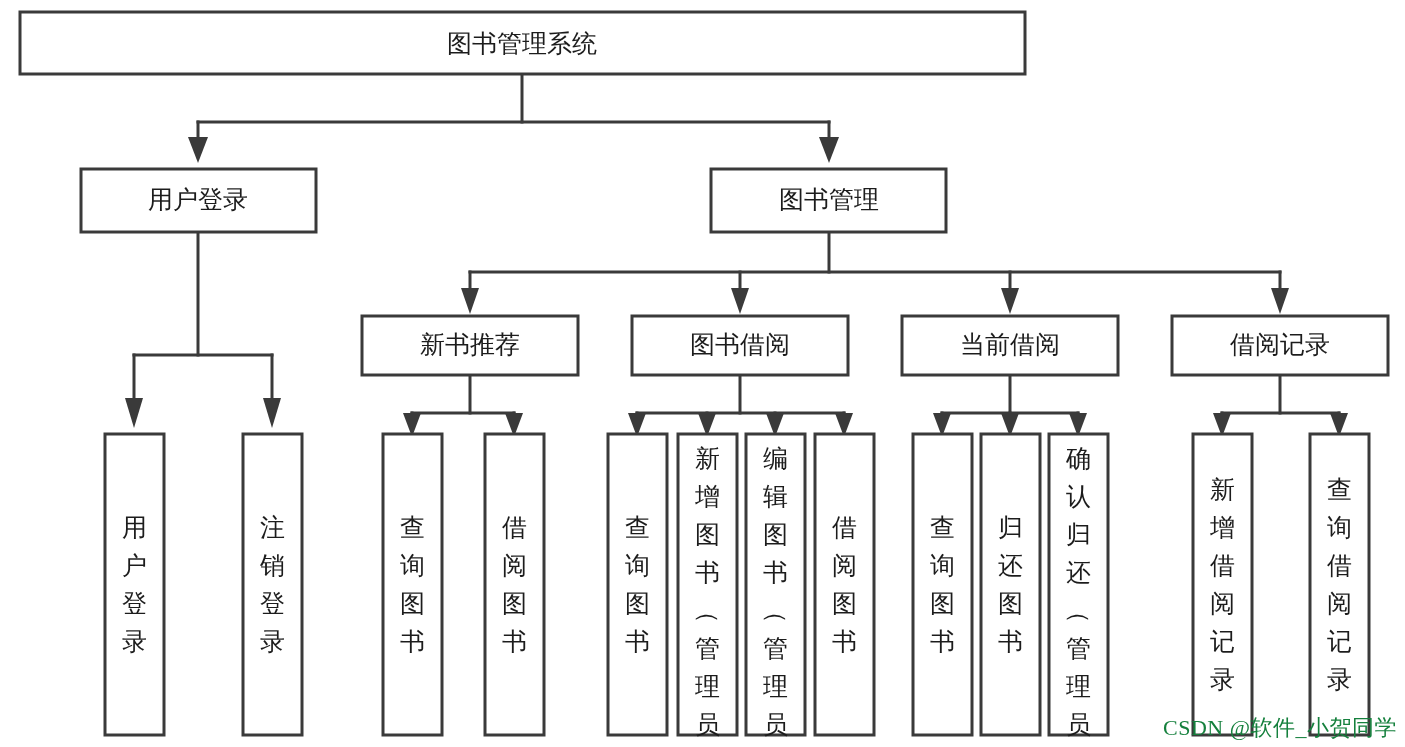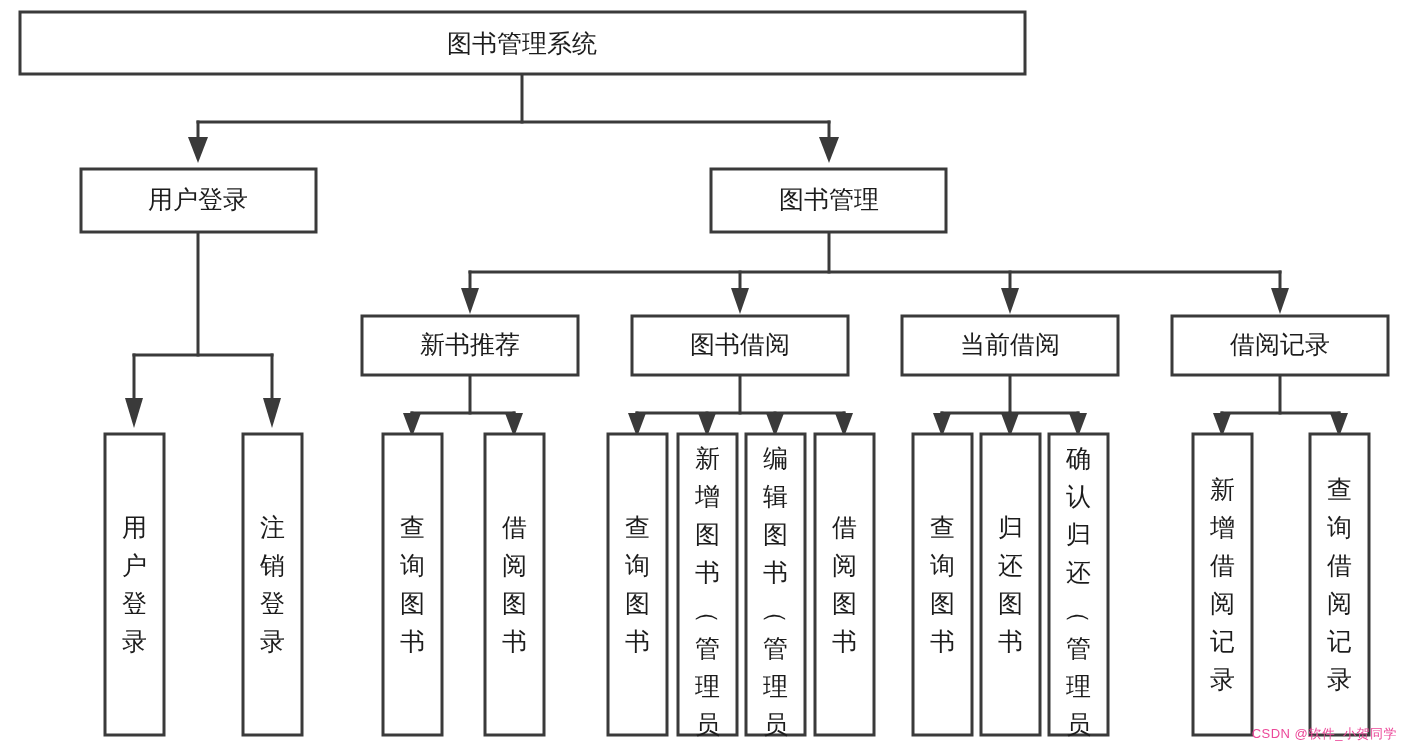--- a/index.html
+++ b/index.html
@@ -44,23 +44,23 @@
     font-family: "DejaVu Sans", "Liberation Sans", sans-serif;
     font-size: 25px;
     fill: #1c1c1c;
     text-anchor: middle;
     dominant-baseline: middle;
   }
   .watermark {
     position: absolute;
     right: 8px;
     bottom: 4px;
-    font-family: Liberation Sans, sans-serif;
-    font-size: 13px;
-    color: #ec4899;
+    font-family: Liberation Serif, serif;
+    font-size: 22px;
+    color: #15803d;
     letter-spacing: 0.5px;
     white-space: nowrap;
     pointer-events: none;
   }
 </style>
 </head>
 <body>
 
 <div id="diagram-root">
 

